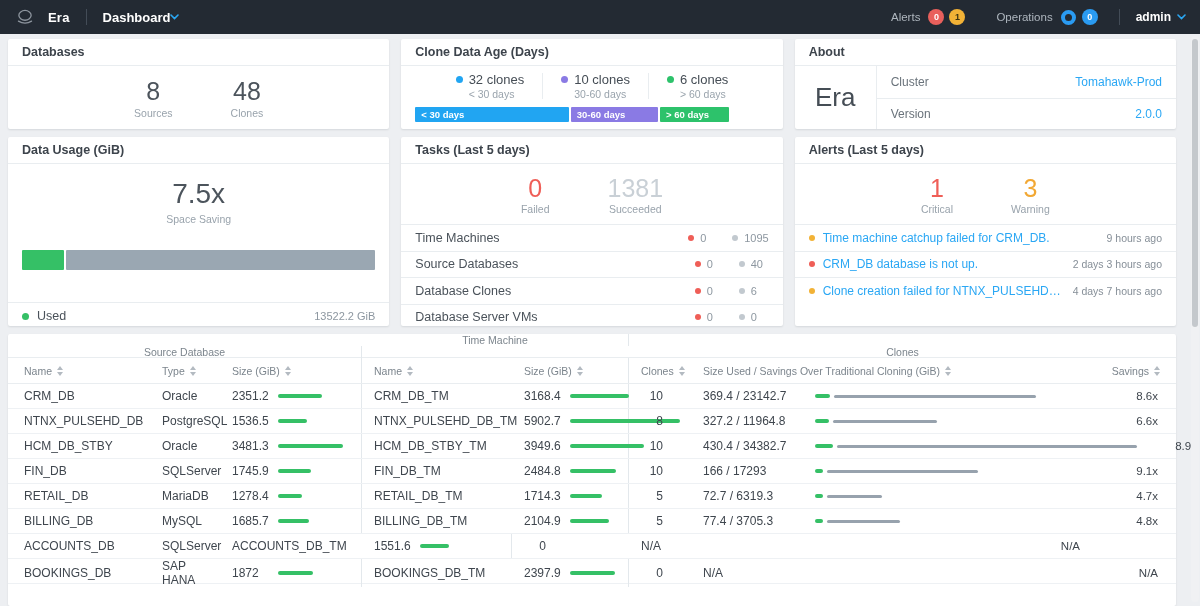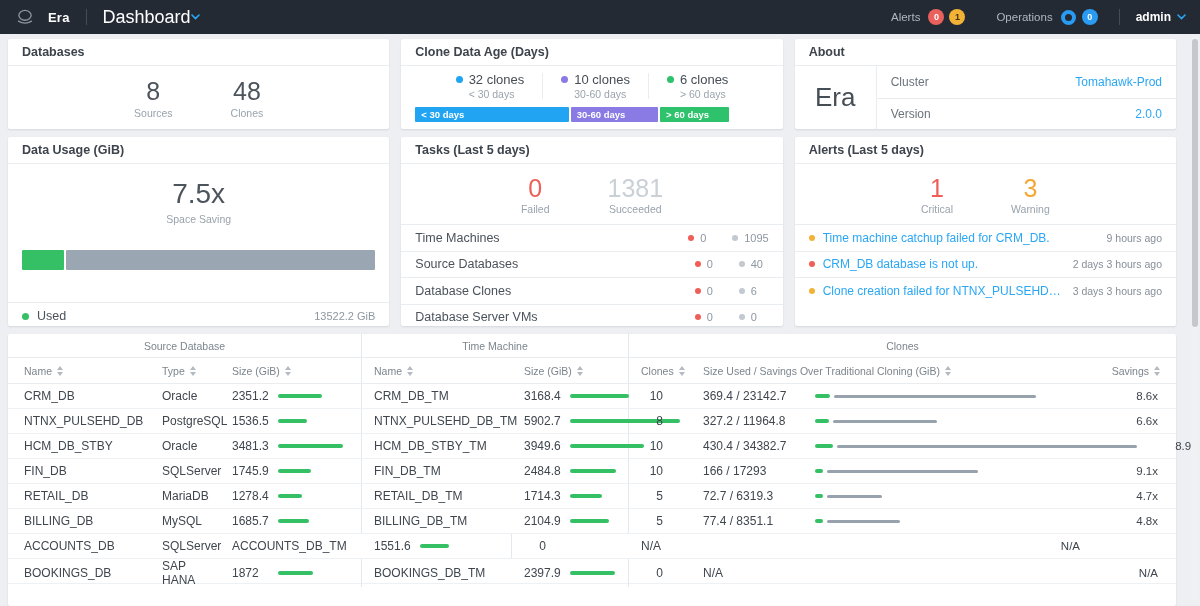--- a/index.html
+++ b/index.html
@@ -6,21 +6,21 @@
   html,body { width:1200px; height:606px; overflow:hidden; background:#edeff2;
     font-family:"Liberation Sans", sans-serif; color:#3d444c; }
 
   
   .topbar { height:34px; background:#232a33; display:flex; align-items:center;
     padding:0 14px; justify-content:space-between; }
   .tb-left, .tb-right { display:flex; align-items:center; }
   .logo { width:22px; height:22px; display:flex; align-items:center; justify-content:center; margin-right:12px; }
   .brand { color:#fff; font-size:13px; font-weight:700; letter-spacing:.2px; }
   .tb-div { width:1px; height:16px; background:#434c57; margin:0 16px; }
-  .nav-item { display:flex; align-items:center; color:#fff; font-size:18px; font-weight:400; cursor:pointer; }
+  .nav-item { display:flex; align-items:center; color:#fff; font-size:13px; font-weight:700; cursor:pointer; }
   .tb-label { color:#aeb6be; font-size:11.5px; margin-right:8px; }
   .badge { min-width:16px; height:16px; border-radius:9px; font-size:9px; font-weight:700;
     display:inline-flex; align-items:center; justify-content:center; padding:0 4px; margin-right:5px; }
   .badge.red { background:#e9605c; color:#fff; }
   .badge.amber { background:#f2b236; color:#3d3411; }
   .badge.blue { background:#2a9bf2; color:#fff; }
   .donut { width:15px; height:15px; border-radius:50%; border:4px solid #2a9bf2; background:#232a33; margin-right:6px; display:inline-block; }
   .user { color:#fff; font-size:12px; font-weight:700; display:flex; align-items:center; gap:6px; cursor:pointer; }
   .tb-group { display:flex; align-items:center; margin-left:26px; }
 
@@ -374,31 +374,31 @@
       <span class="a-dot" style="background: rgb(239, 94, 87);"></span>
       <span class="a-text">CRM_DB database is not up.</span>
     </span>
     <span class="a-time">2 days 3 hours ago</span>
   </div>
             <div class="a-row">
     <span class="a-left">
       <span class="a-dot" style="background: rgb(242, 178, 54);"></span>
       <span class="a-text">Clone creation failed for NTNX_PULSEHD_DB.</span>
     </span>
-    <span class="a-time">3 days 3 hours ago</span>
+    <span class="a-time">4 days 7 hours ago</span>
   </div>
           </div>
       </div>
     </div>
   </div>
 
   <div class="table-card">
     <div class="tg-row">
+      <div class="tg-cell g2">Time Machine</div>
       <div class="tg-cell g1">Source Database</div>
-      <div class="tg-cell g2">Time Machine</div>
       <div class="tg-cell g3">Clones</div>
     </div>
     <div class="th-row">
       <div class="th-cell first">
           <span>Name</span>
           <span class="sort">
             <i class="up"></i>
             <i class="dn"></i>
           </span>
         </div>
@@ -572,21 +572,21 @@
           </div>
     <div class="td c-tmname">BILLING_DB_TM</div>
     <div class="td bdr c-tmsize">
             <span class="num">2104.9</span>
             <span class="hbar sizebar" style="width: 39.2915px; background: rgb(53, 192, 102);"></span>
           </div>
     <div class="td c-clones">
             <span>5</span>
           </div>
     <div class="td c-usage">
-            <span class="u-num">77.4 / 8351.1</span>
+            <span class="u-num">77.4 / 3705.3</span>
             <span class="hbar usedbar bar-gap" style="width: 8px; background: rgb(53, 192, 102);"></span>
             <span class="hbar savebar" style="width: 72.8654px; background: rgb(151, 162, 173); height: 3px;"></span>
           </div>
     <div class="td c-savings">4.8x</div>
   </div>
         <div class="tb-row">
     <div class="td first c-name">ACCOUNTS_DB</div>
     <div class="td c-type">SQLServer</div>
     <div class="td c-tmname">ACCOUNTS_DB_TM</div>
     <div class="td bdr c-tmsize">

